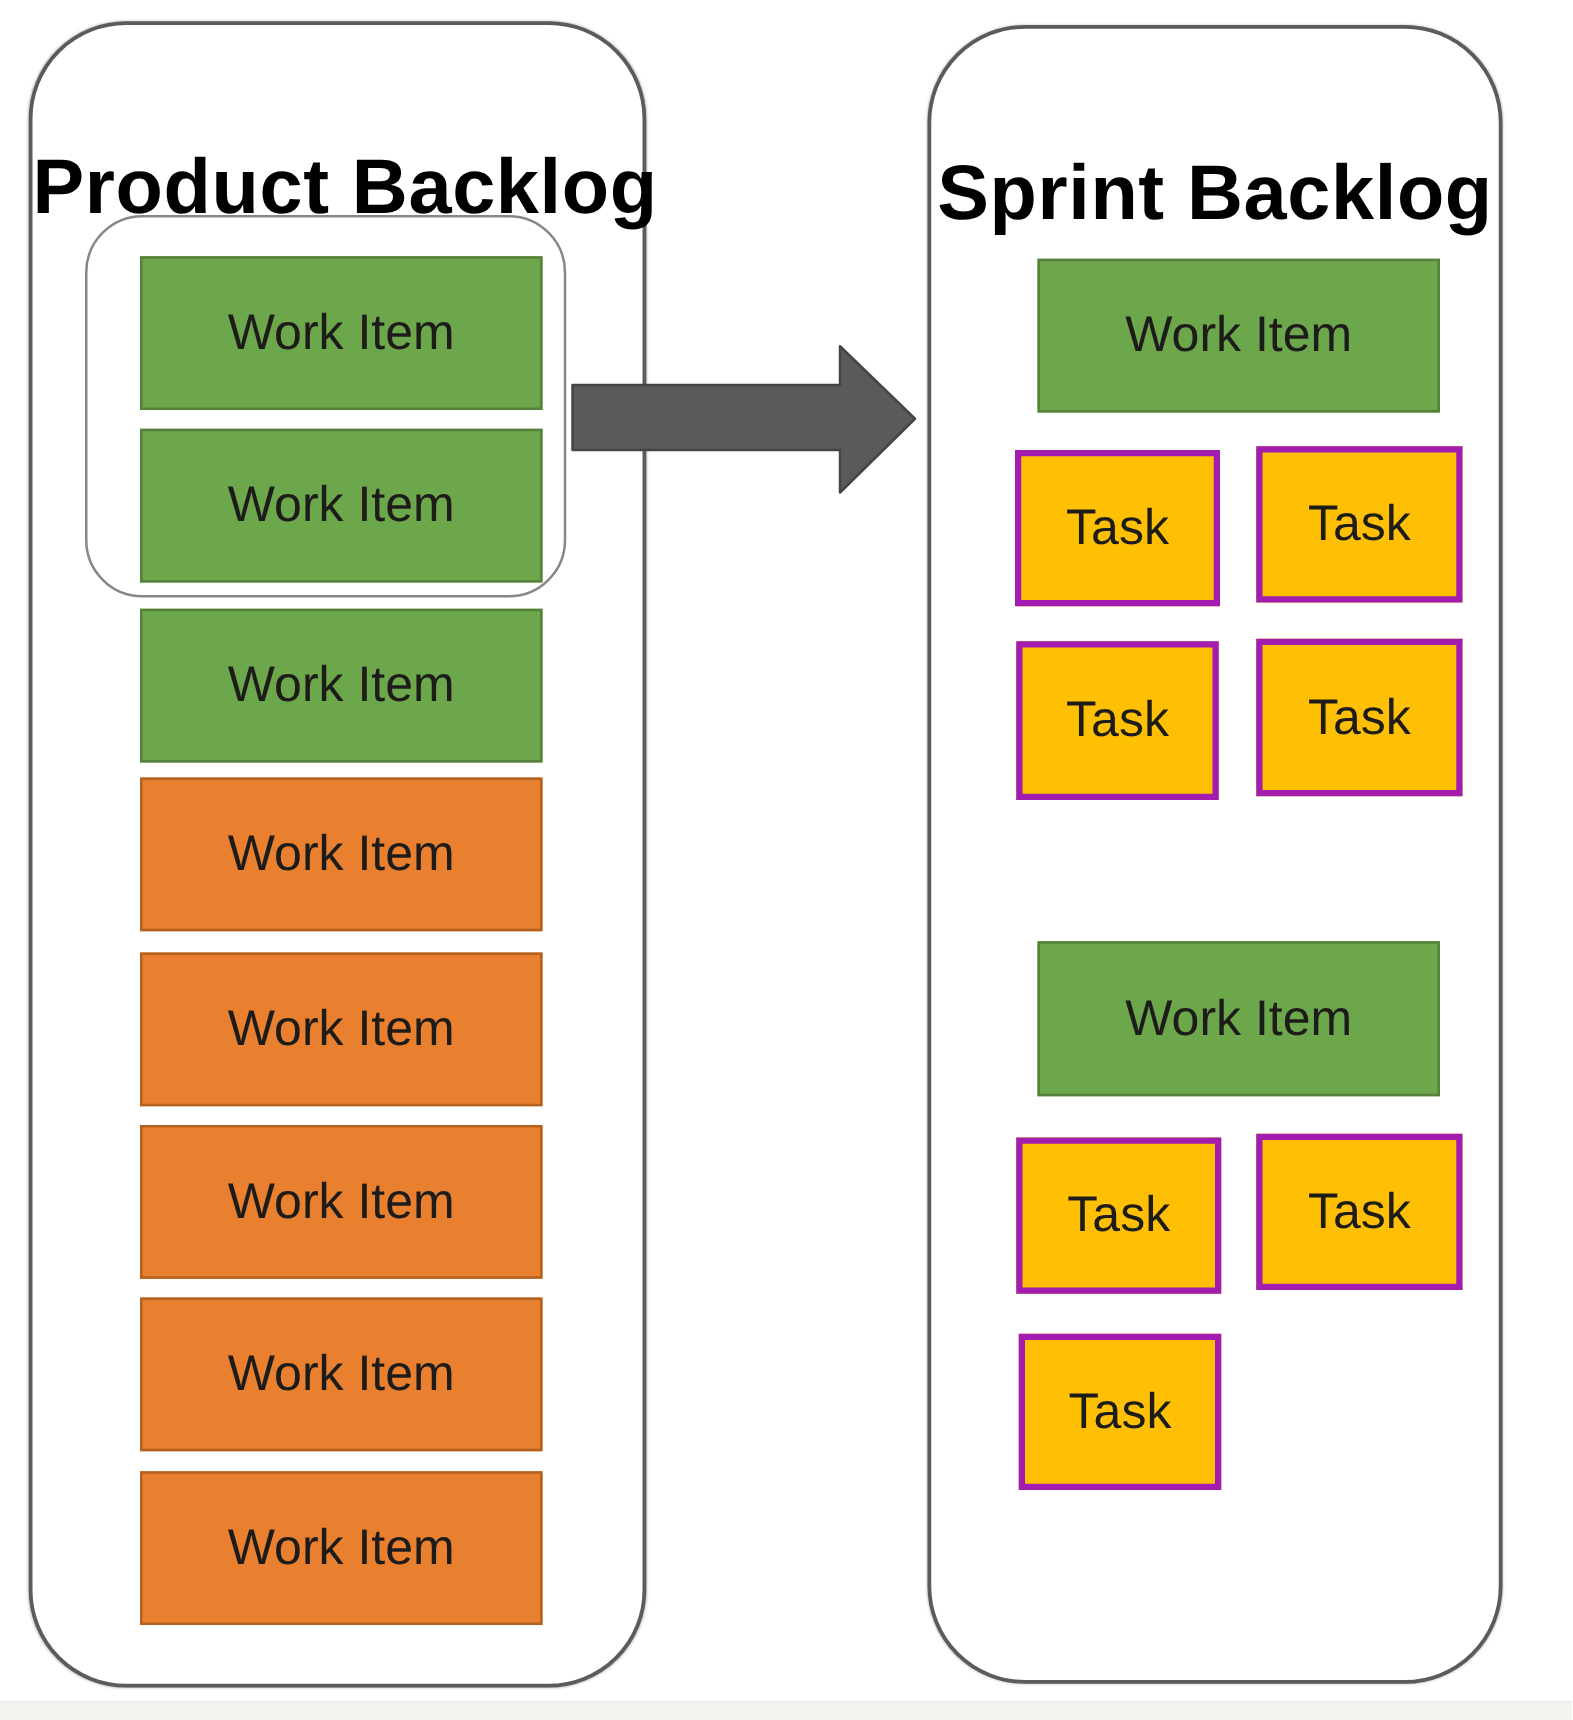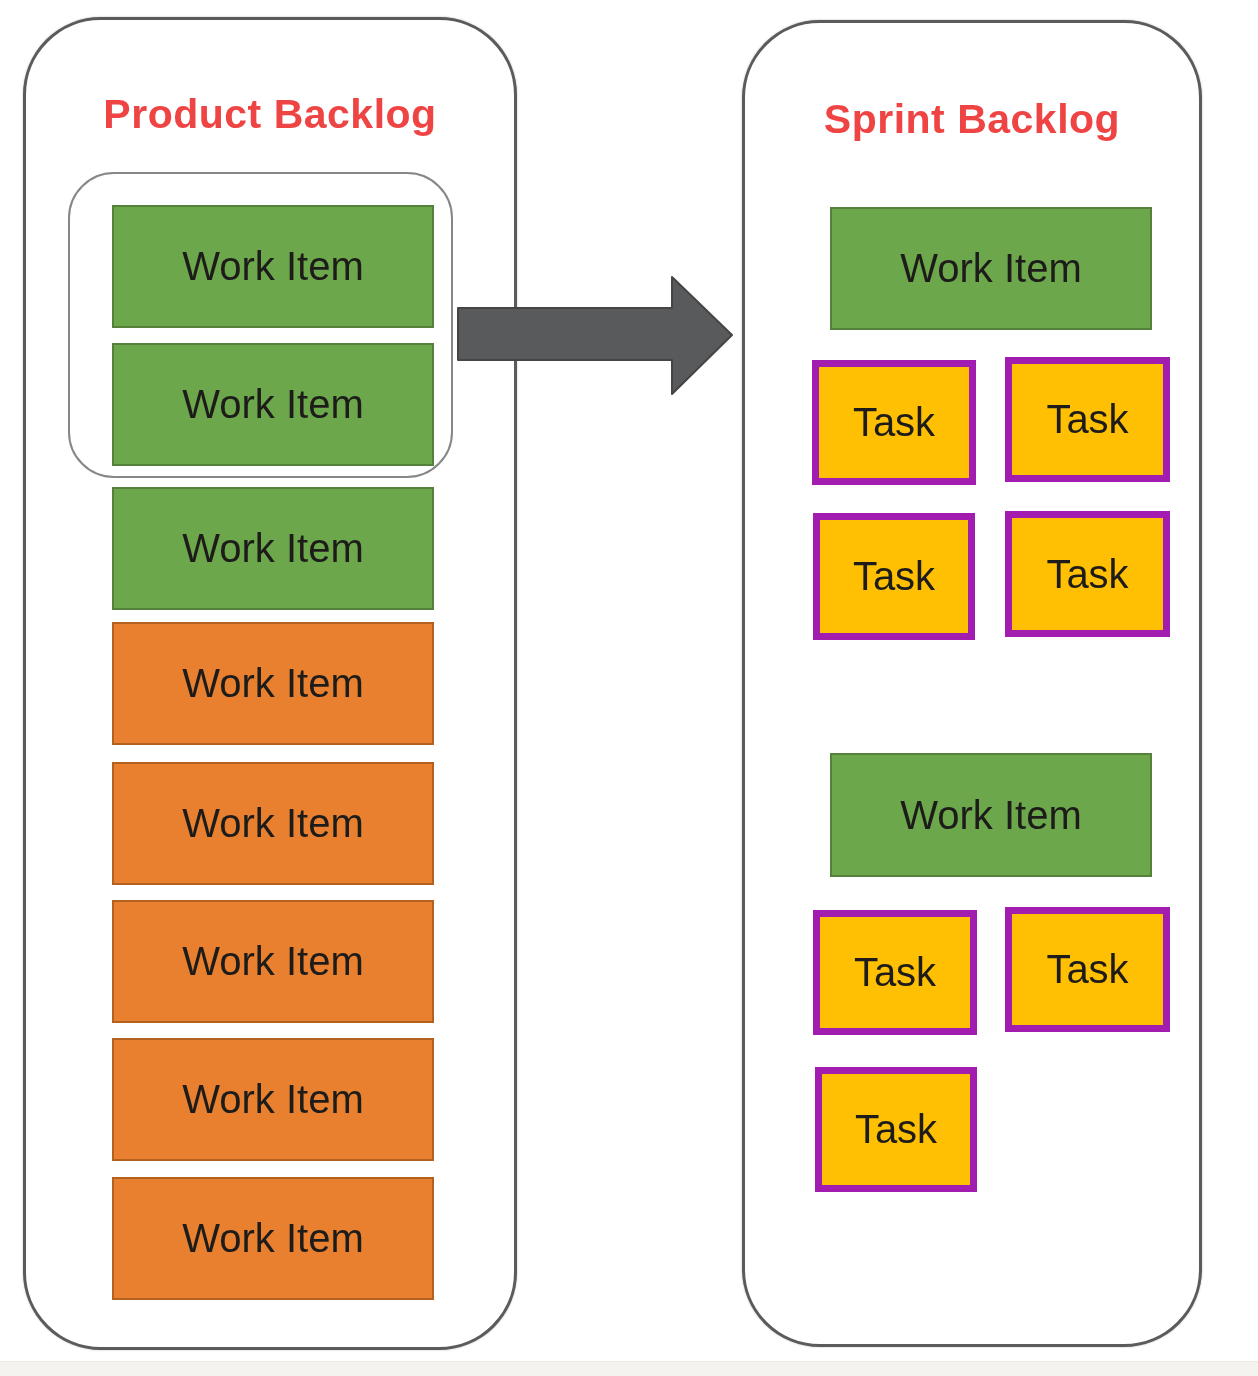--- a/index.html
+++ b/index.html
@@ -24,26 +24,27 @@
     box-sizing: border-box;
   }
   .panel-left  { left: 23px;  top: 17px; width: 494px; height: 1333px; }
   .panel-right { left: 742px; top: 20px; width: 460px; height: 1327px; }
 
   .panel-title {
     position: absolute;
     left: 0;
     width: 100%;
     text-align: center;
-    font-size: 41px;
+    font-size: 62px;
     line-height: 52px;
     font-weight: bold;
-    color: #ef4444;
+    color: #000000;
     letter-spacing: 0.5px;
     white-space: nowrap;
+    margin-top: 36px;
   }
   .panel-left  .panel-title { top: 68px; }
   .panel-right .panel-title { top: 70px; }
 
   .group-outline {
     position: absolute;
     left: 42px;
     top: 152px;
     width: 385px;
     height: 306px;
@@ -59,21 +60,21 @@
     align-items: center;
     justify-content: center;
     font-size: 40px;
     color: #1d1c1a;
     box-sizing: border-box;
     text-align: center;
     white-space: nowrap;
   }
   .card.green  { background: #6CA74B; border: 2px solid #55813A; }
   .card.orange { background: #E8802F; border: 2px solid #B4601F; }
-  .card.yellow { background: #FFC003; border: 7px solid #a21caf; }
+  .card.yellow { background: #FFC003; border: 5px solid #a21caf; }
 
   
   .pb-item { left: 86px; width: 322px; height: 123px; }
   .pb-0 { top: 185px; }
   .pb-1 { top: 323px; }
   .pb-2 { top: 467px; }
   .pb-3 { top: 602px; }
   .pb-4 { top: 742px; }
   .pb-5 { top: 880px; }
   .pb-6 { top: 1018px; }

